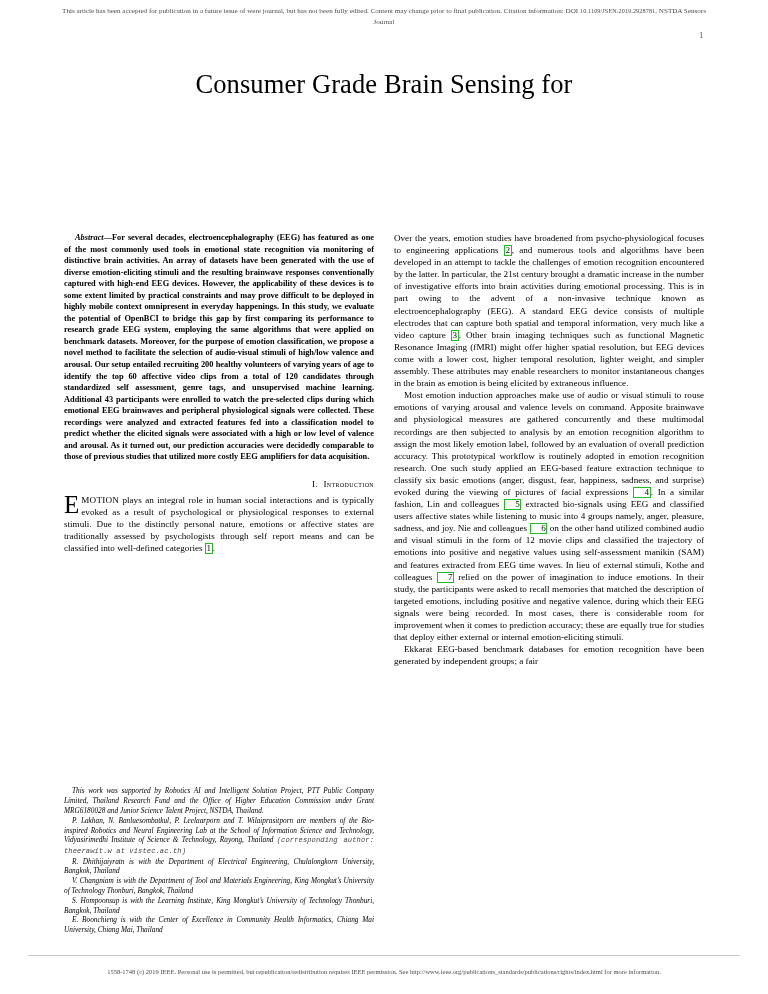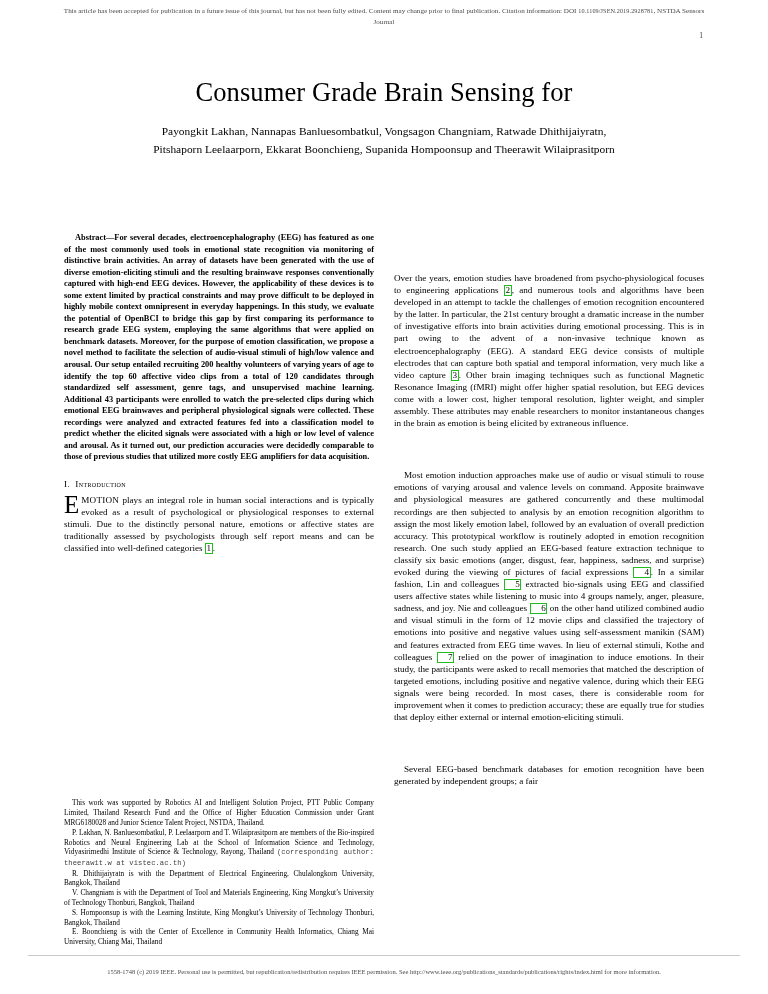--- a/index.html
+++ b/index.html
@@ -54,21 +54,21 @@
     position: absolute;
     top: 63px;
     left: 64px;
     width: 640px;
     text-align: center;
   }
   .paper-title {
     font-size: 26.5px;
     line-height: 1.30;
     font-weight: normal;
-    margin: 12px;
+    margin: 4px;
     letter-spacing: 0.1px;
   }
   .authors {
     margin-top: 14px;
     font-size: 11.4px;
     line-height: 1.52;
     letter-spacing: 0.02px;
   }
 
   
@@ -99,38 +99,37 @@
   .abstract, .indexterms {
     font-size: 8.35px;
     line-height: 1.385;
     font-weight: bold;
     text-align: justify;
     margin: 0;
     letter-spacing: -0.01px;
   }
   .abstract { text-indent: 11px; }
   .indexterms { text-indent: 11px; margin-top: 9.5px; }
-  .lead-ital { font-weight: bold; margin-top: 27px; }
+  .lead-ital { font-style: italic; font-weight: bold; margin-top: 27px; }
 
   .sec-head {
-    text-align: left;
+    text-align: right;
     font-size: 9.2px;
     margin-top: 16px;
     margin-bottom: 5px;
     font-variant: small-caps;
     letter-spacing: 0.35px;
   }
   .sec-head .numeral { font-variant: normal; }
 
   .body-par {
     font-size: 9.15px;
     line-height: 1.322;
     text-align: justify;
     letter-spacing: -0.015px;
-    margin-top: 40px;
   }
   .body-par + .body-par { text-indent: 10px; }
   .body-par.indent { text-indent: 10px; }
 
   
   .dropcap-par {
     font-size: 9.15px;
     line-height: 1.322;
     text-align: justify;
   }
@@ -141,24 +140,25 @@
     padding-right: 2px;
     padding-top: 1px;
     font-family: "Liberation Serif", "DejaVu Serif", serif;
   }
   .smallcaps-run { font-variant: small-caps; letter-spacing: 0.2px; }
 
   
   .footnotes {
     position: absolute;
     left: 0;
-    bottom: 0;
+    bottom: 12px;
     width: 310px;
     font-size: 7.3px;
     line-height: 1.345;
+    font-style: italic;
   }
   .footnotes p {
     text-indent: 8px;
     text-align: justify;
     margin: 0;
   }
   .mono {
     font-family: "Liberation Mono", "DejaVu Sans Mono", monospace;
     font-size: 7.1px;
     letter-spacing: 0.1px;
@@ -195,34 +195,30 @@
     color: #4a4a4a;
     line-height: 1.4;
   }
 </style>
 </head>
 <body>
 
 <div class="page">
 
   <div class="accept-banner">
-    <span>This article has been accepted for publication in a future issue of this journal, but has not been fully edited. Content may change prior to final publication. Citation information: DOI </span><span class="doi-small">10.1109/JSEN.2019.2928781</span><span>, NSTDA Sensors</span>
+    <span>This article has been accepted for publication in a future issue of were journal, but has not been fully edited. Content may change prior to final publication. Citation information: DOI </span><span class="doi-small">10.1109/JSEN.2019.2928781</span><span>, NSTDA Sensors</span>
     <div>Journal</div>
   </div>
 
   <div class="folio">1</div>
 
   <div class="title-block">
     <h1 class="paper-title">
       <span>Consumer Grade Brain Sensing for</span><br>
     </h1>
-    <div class="authors">
-      <span>Payongkit Lakhan, Nannapas Banluesombatkul, Vongsagon Changniam, Ratwade Dhithijaiyratn,</span><br>
-      <span>Pitshaporn Leelaarporn, Ekkarat Boonchieng, Supanida Hompoonsup and Theerawit Wilaiprasitporn</span>
-    </div>
   </div>
 
   <div class="columns">
 
     <div class="col col-left">
 
       <p class="abstract"><span class="lead-ital">Abstract</span><span>—</span><span>For several decades, electroencephalography (EEG) has featured as one of the most commonly used tools in emotional state recognition via monitoring of distinctive brain activities. An array of datasets have been generated with the use of diverse emotion-eliciting stimuli and the resulting brainwave responses conventionally captured with high-end EEG devices. However, the applicability of these devices is to some extent limited by practical constraints and may prove difficult to be deployed in highly mobile context omnipresent in everyday happenings. In this study, we evaluate the potential of OpenBCI to bridge this gap by first comparing its performance to research grade EEG system, employing the same algorithms that were applied on benchmark datasets. Moreover, for the purpose of emotion classification, we propose a novel method to facilitate the selection of audio-visual stimuli of high/low valence and arousal. Our setup entailed recruiting 200 healthy volunteers of varying years of age to identify the top 60 affective video clips from a total of 120 candidates through standardized self assessment, genre tags, and unsupervised machine learning. Additional 43 participants were enrolled to watch the pre-selected clips during which emotional EEG brainwaves and peripheral physiological signals were collected. These recordings were analyzed and extracted features fed into a classification model to predict whether the elicited signals were associated with a high or low level of valence and arousal. As it turned out, our prediction accuracies were decidedly comparable to those of previous studies that utilized more costly EEG amplifiers for data acquisition.</span></p>
 
 
       <div class="sec-head"><span class="numeral">I.</span>&nbsp; <span>Introduction</span></div>
@@ -239,21 +235,21 @@
       </div>
 
     </div>
 
     <div class="col col-right">
 
       <p class="body-par"><span>Over the years, emotion studies have broadened from psycho-physiological focuses to engineering applications </span><a class="cite" href="#"><span>2</span></a><span>, and numerous tools and algorithms have been developed in an attempt to tackle the challenges of emotion recognition encountered by the latter. In particular, the 21st century brought a dramatic increase in the number of investigative efforts into brain activities during emotional processing. This is in part owing to the advent of a non-invasive technique known as electroencephalography (EEG). A standard EEG device consists of multiple electrodes that can capture both spatial and temporal information, very much like a video capture </span><a class="cite" href="#"><span>3</span></a><span>. Other brain imaging techniques such as functional Magnetic Resonance Imaging (fMRI) might offer higher spatial resolution, but EEG devices come with a lower cost, higher temporal resolution, lighter weight, and simpler assembly. These attributes may enable researchers to monitor instantaneous changes in the brain as emotion is being elicited by extraneous influence.</span></p>
 
       <p class="body-par indent"><span>Most emotion induction approaches make use of audio or visual stimuli to rouse emotions of varying arousal and valence levels on command. Apposite brainwave and physiological measures are gathered concurrently and these multimodal recordings are then subjected to analysis by an emotion recognition algorithm to assign the most likely emotion label, followed by an evaluation of overall prediction accuracy. This prototypical workflow is routinely adopted in emotion recognition research. One such study applied an EEG-based feature extraction technique to classify six basic emotions (anger, disgust, fear, happiness, sadness, and surprise) evoked during the viewing of pictures of facial expressions </span><a class="cite" href="#"><span>4</span></a><span>. In a similar fashion, Lin and colleagues </span><a class="cite" href="#"><span>5</span></a><span> extracted bio-signals using EEG and classified users affective states while listening to music into 4 groups namely, anger, pleasure, sadness, and joy. Nie and colleagues </span><a class="cite" href="#"><span>6</span></a><span> on the other hand utilized combined audio and visual stimuli in the form of 12 movie clips and classified the trajectory of emotions into positive and negative values using self-assessment manikin (SAM) and features extracted from EEG time waves. In lieu of external stimuli, Kothe and colleagues </span><a class="cite" href="#"><span>7</span></a><span> relied on the power of imagination to induce emotions. In their study, the participants were asked to recall memories that matched the description of targeted emotions, including positive and negative valence, during which their EEG signals were being recorded. In most cases, there is considerable room for improvement when it comes to prediction accuracy; these are equally true for studies that deploy either external or internal emotion-eliciting stimuli.</span></p>
 
-      <p class="body-par indent">Several EEG-based benchmark databases for emotion recognition have been generated by independent groups; a fair</p>
+      <p class="body-par indent">Ekkarat EEG-based benchmark databases for emotion recognition have been generated by independent groups; a fair</p>
 
     </div>
   </div>
 
   <div class="footer-rule"></div>
   <div class="footer-text">1558-1748 (c) 2019 IEEE. Personal use is permitted, but republication/redistribution requires IEEE permission. See http://www.ieee.org/publications_standards/publications/rights/index.html for more information.</div>
 
 </div>
 
 </body></html>

